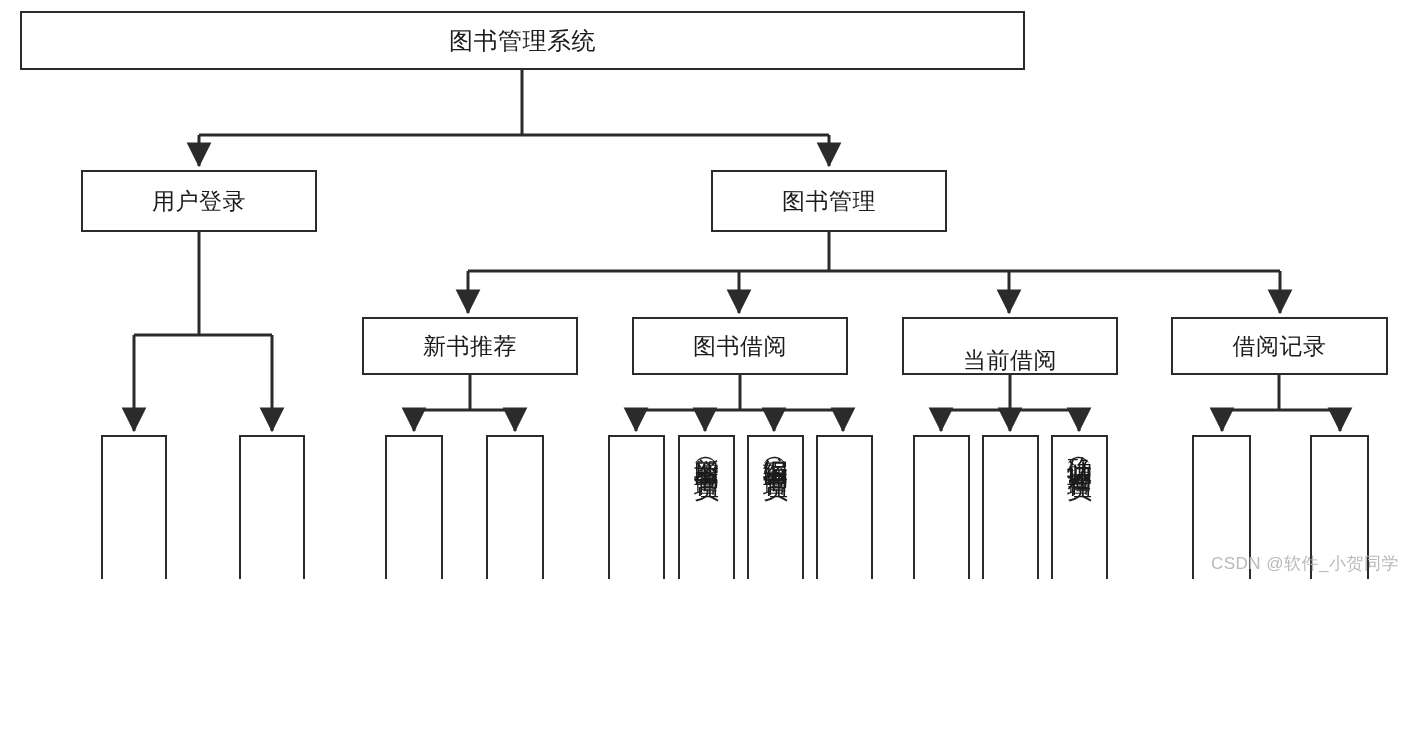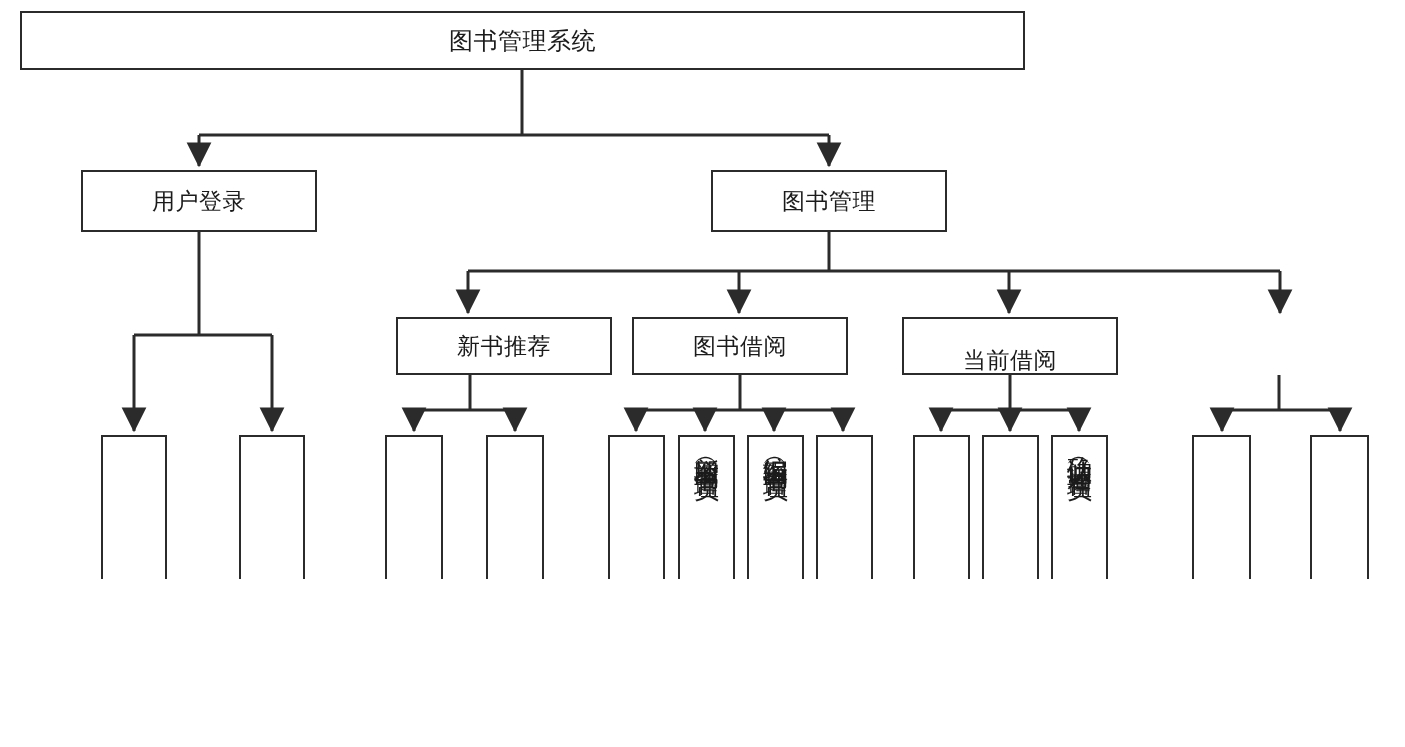--- a/index.html
+++ b/index.html
@@ -136,29 +136,32 @@
     <span class="node-label">图书管理系统</span>
   </div>
 
   <div class="node h-node" style="left:81px; top:170px; width:236px; height:62px;">
     <span class="node-label">用户登录</span>
   </div>
   <div class="node h-node" style="left:711px; top:170px; width:236px; height:62px;align-items:center;">
     <span class="node-label">图书管理</span>
   </div>
 
-  <div class="node h-node" style="left:362px; top:317px; width:216px; height:58px;margin-left:34px;">
+  <div class="node h-node" style="left:362px; top:317px; width:216px; height:58px;">
     <span class="node-label">新书推荐</span>
   </div>
   <div class="node h-node" style="left:632px; top:317px; width:216px; height:58px;">
     <span class="node-label">图书借阅</span>
   </div>
   <div class="node h-node" style="left:902px; top:317px; width:216px; height:58px;align-items:flex-end;">
     <span class="node-label">当前借阅</span>
   </div>
+  <div class="node h-node" style="left:1171px; top:317px; width:217px; height:58px;">
+    <span class="node-label">借阅记录</span>
+  </div>
 
   <div class="node v-node center-text" style="left:101px; top:435px; width:66px; height:305px;">
     <span class="node-label">用户登录</span>
   </div>
   <div class="node v-node center-text" style="left:239px; top:435px; width:66px; height:305px;">
     <span class="node-label">注销登录</span>
   </div>
 
   <div class="node v-node center-text" style="left:385px; top:435px; width:58px; height:305px;">
     <span class="node-label">查询图书</span>
@@ -190,14 +193,15 @@
     <span class="node-label">确认归还（管理员）</span>
   </div>
 
   <div class="node v-node center-text" style="left:1192px; top:435px; width:59px; height:305px;">
     <span class="node-label">新增借阅记录</span>
   </div>
   <div class="node v-node center-text" style="left:1310px; top:435px; width:59px; height:305px;">
     <span class="node-label">查询借阅记录</span>
   </div>
 
+  <div id="watermark">CSDN @软件_小贺同学</div>
 
 </div>
 
 </body></html>

